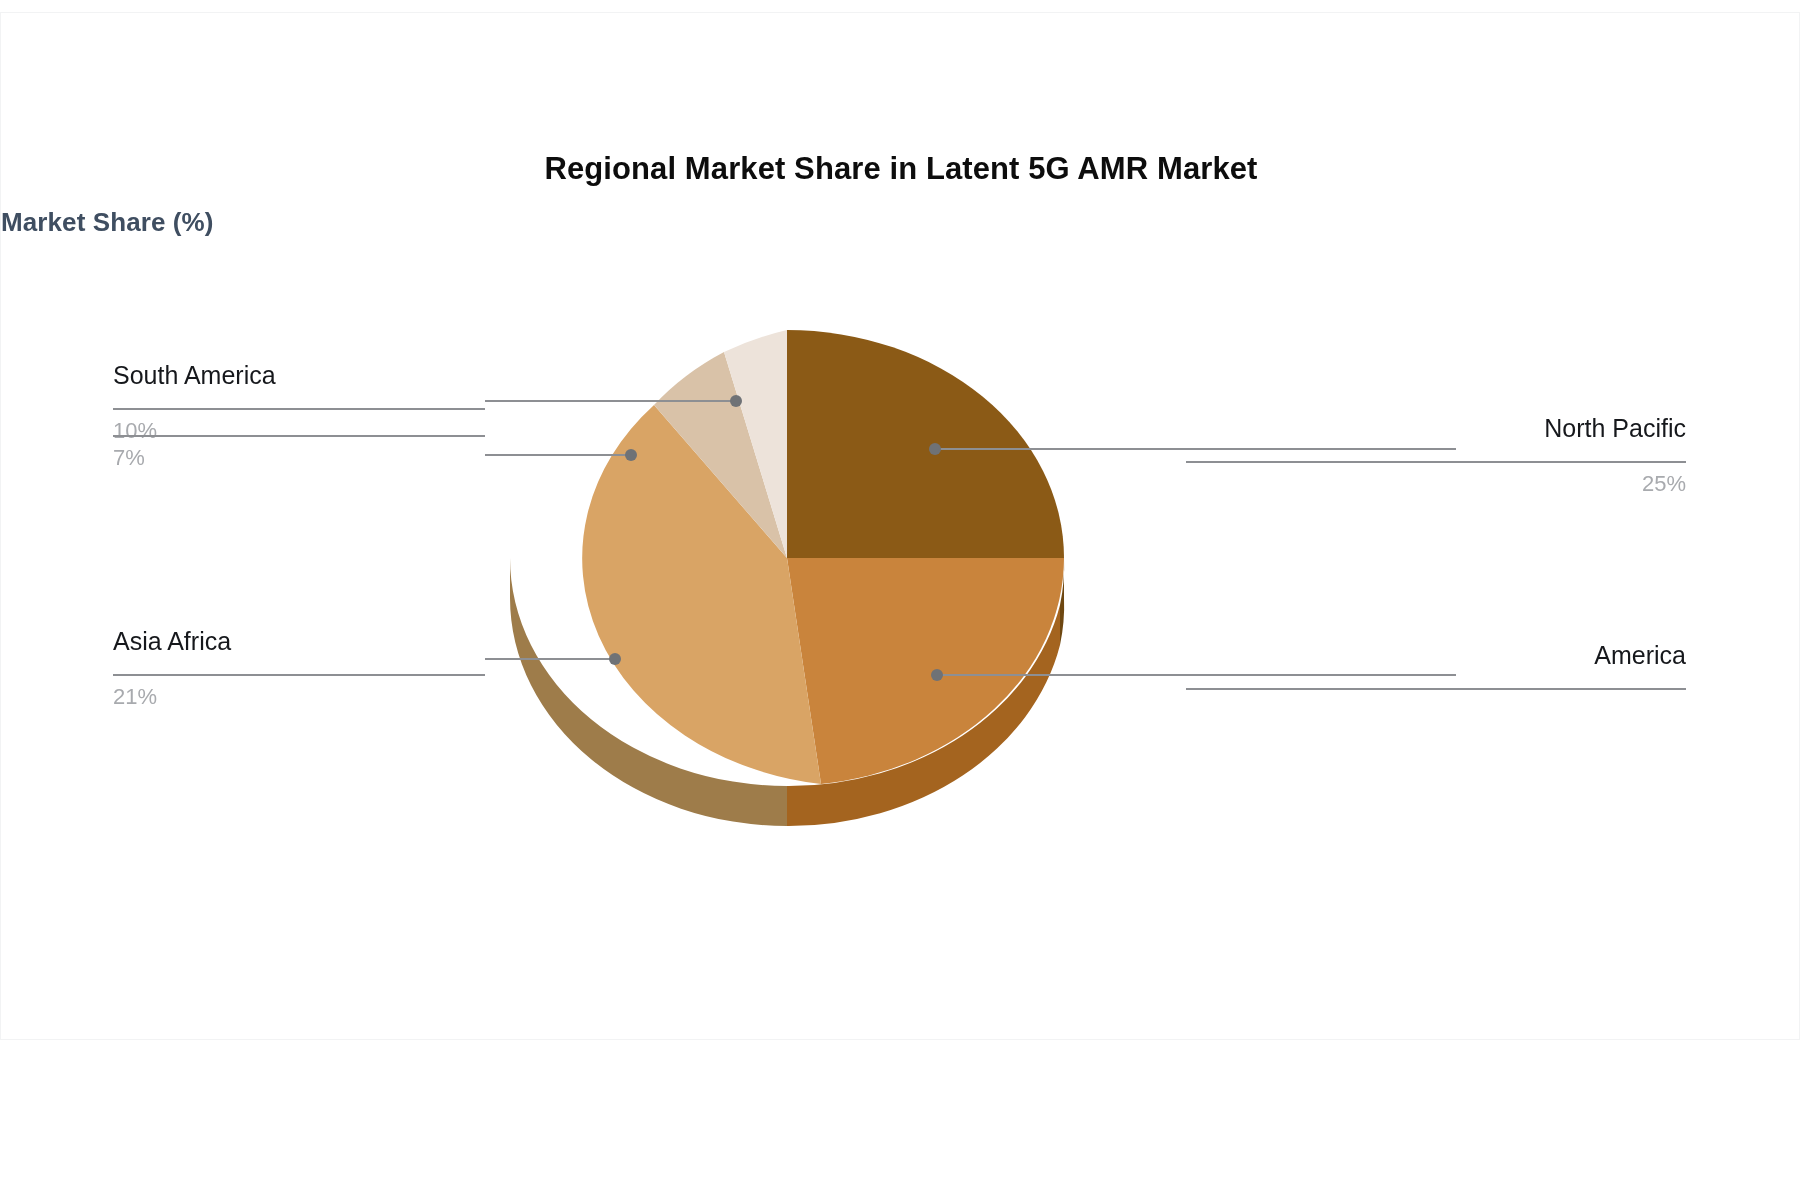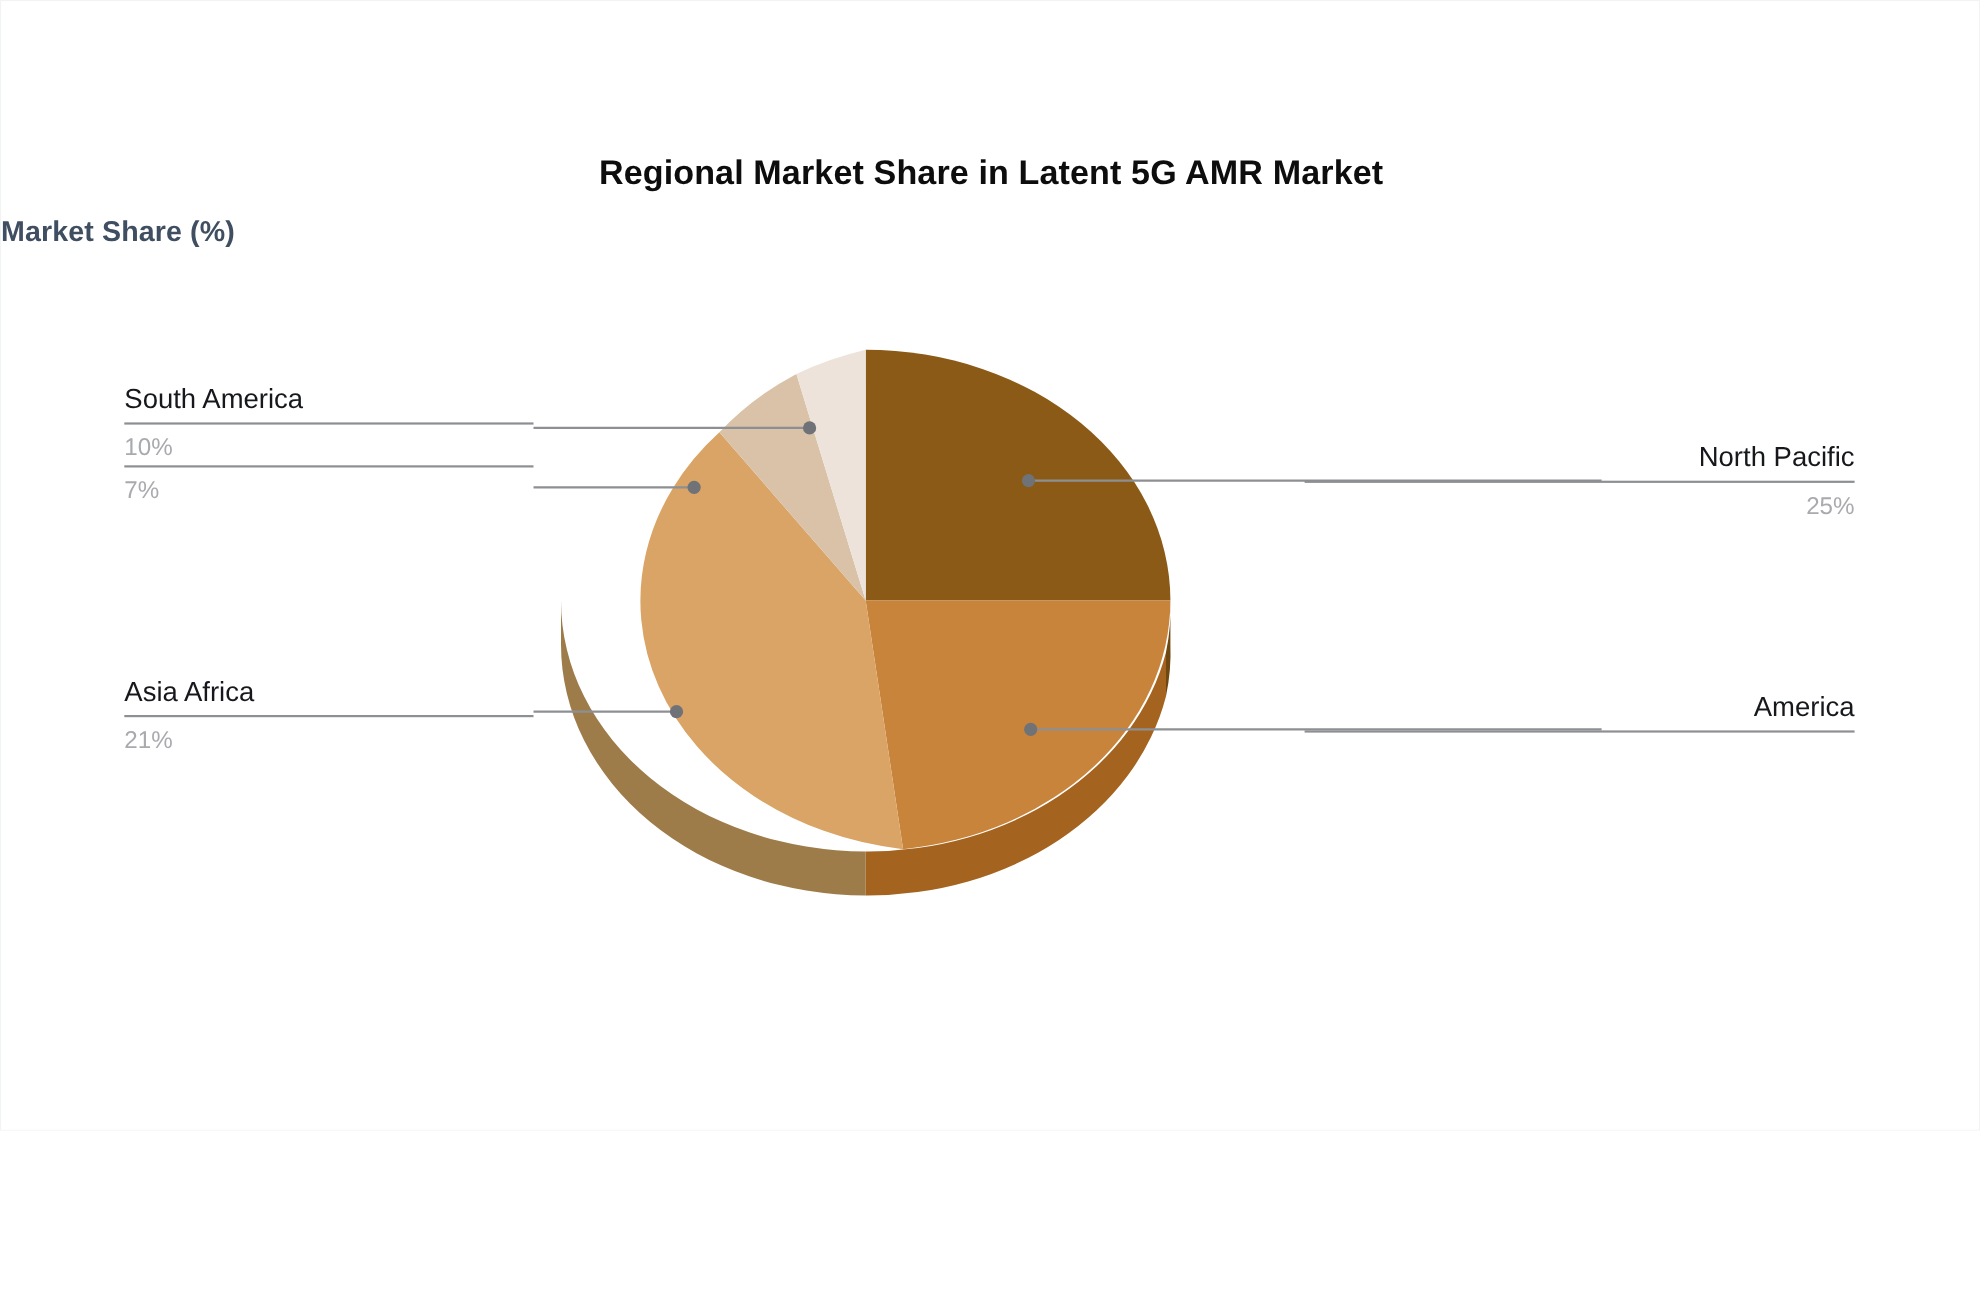--- a/index.html
+++ b/index.html
@@ -9,20 +9,21 @@
   }
   #page {
     position: relative;
     width: 1800px;
     height: 1028px;
     background: #ffffff;
     border: 1px solid #f2f3f4;
     box-sizing: border-box;
     overflow: hidden;
     font-family: "Liberation Sans", sans-serif;
+    margin-top: 12px;
   }
 
   
   #chart-title {
     position: absolute;
     left: 0;
     top: 138px;
     width: 1800px;
     text-align: center;
     font-size: 31px;
@@ -54,21 +55,21 @@
 
   
   .callout {
     position: absolute;
     line-height: 1;
   }
   .callout .cl-name {
     font-size: 25px;
     color: #16181c;
     white-space: nowrap;
-    padding-bottom: 8px;
+    padding-bottom: 20px;
   }
   .callout .cl-rule {
     height: 2px;
     background: #8d8f93;
     width: 100%;
   }
   .callout .cl-value {
     font-size: 22px;
     color: #a8aaae;
     white-space: nowrap;

